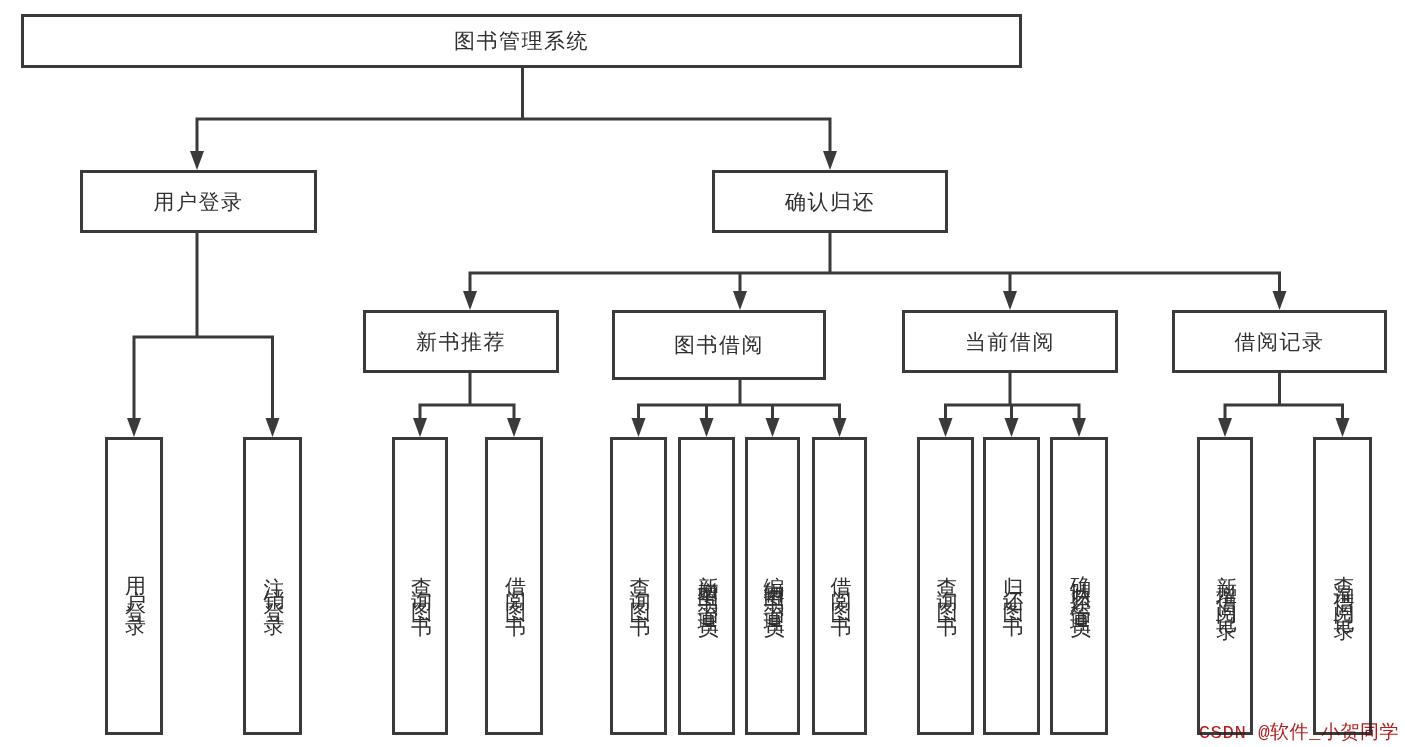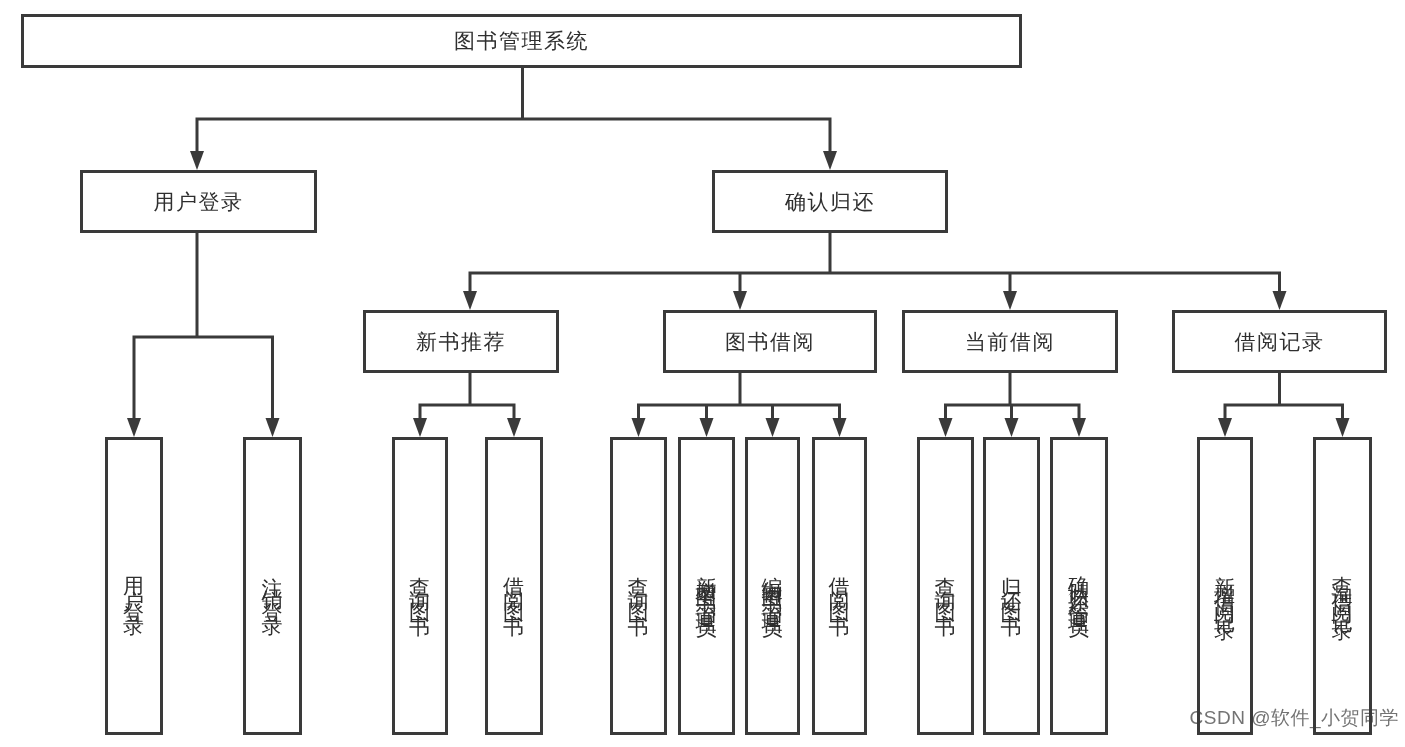--- a/index.html
+++ b/index.html
@@ -1,33 +1,33 @@
 <!DOCTYPE html>
 <html><head>
 <meta charset="utf-8">
 <style>
   html,body{margin:0;padding:0;background:#ffffff;}
   .canvas{
     position:relative;width:1405px;height:747px;background:#ffffff;overflow:hidden;
-    font-family:Liberation Sans, sans-serif;color:#2f2f2f;
+    font-family:Liberation Mono, monospace;color:#2f2f2f;
   }
   .connectors{position:absolute;left:0;top:0;z-index:0;}
   .box{
     position:absolute;box-sizing:border-box;border:3px solid #3a3a3a;background:#ffffff;
     display:flex;align-items:center;justify-content:center;z-index:1;
   }
   .h-label{font-size:21px;color:#2f2f2f;letter-spacing:1.5px;white-space:nowrap;}
   .v-label{
     writing-mode:vertical-lr;text-orientation:mixed;
     font-size:21px;color:#2f2f2f;letter-spacing:13px;line-height:1;white-space:nowrap;
   }
   .v-mid{letter-spacing:9px;}
   .v-tight{letter-spacing:6px;}
   .watermark{
-    position:absolute;right:6px;bottom:16px;font-size:19px;color:#737373;
+    position:absolute;right:6px;bottom:2px;font-size:19px;color:#b91c1c;
     z-index:3;mix-blend-mode:darken;letter-spacing:0.5px;white-space:nowrap;
   }
 </style>
 </head>
 <body>
 
 <div class="canvas">
 
   <svg class="connectors" width="1405" height="747" viewBox="0 0 1405 747">
     <path fill="none" stroke="#3a3a3a" stroke-width="3" d="M522.5 67 V120.5
@@ -93,21 +93,21 @@
   <div class="box" style="left:80px;top:170px;width:237px;height:63px;">
     <span class="h-label">用户登录</span>
   </div>
   <div class="box" style="left:712px;top:170px;width:236px;height:63px;">
     <span class="h-label">确认归还</span>
   </div>
 
   <div class="box" style="left:363px;top:310px;width:196px;height:63px;">
     <span class="h-label">新书推荐</span>
   </div>
-  <div class="box" style="left:663px;top:310px;width:214px;height:63px;">
+  <div class="box" style="left:612px;top:310px;width:214px;height:70px;">
     <span class="h-label">图书借阅</span>
   </div>
   <div class="box" style="left:902px;top:310px;width:216px;height:63px;">
     <span class="h-label">当前借阅</span>
   </div>
   <div class="box" style="left:1172px;top:310px;width:215px;height:63px;">
     <span class="h-label">借阅记录</span>
   </div>
 
   <div class="box" style="left:105px;top:437px;width:58px;height:298px;">

